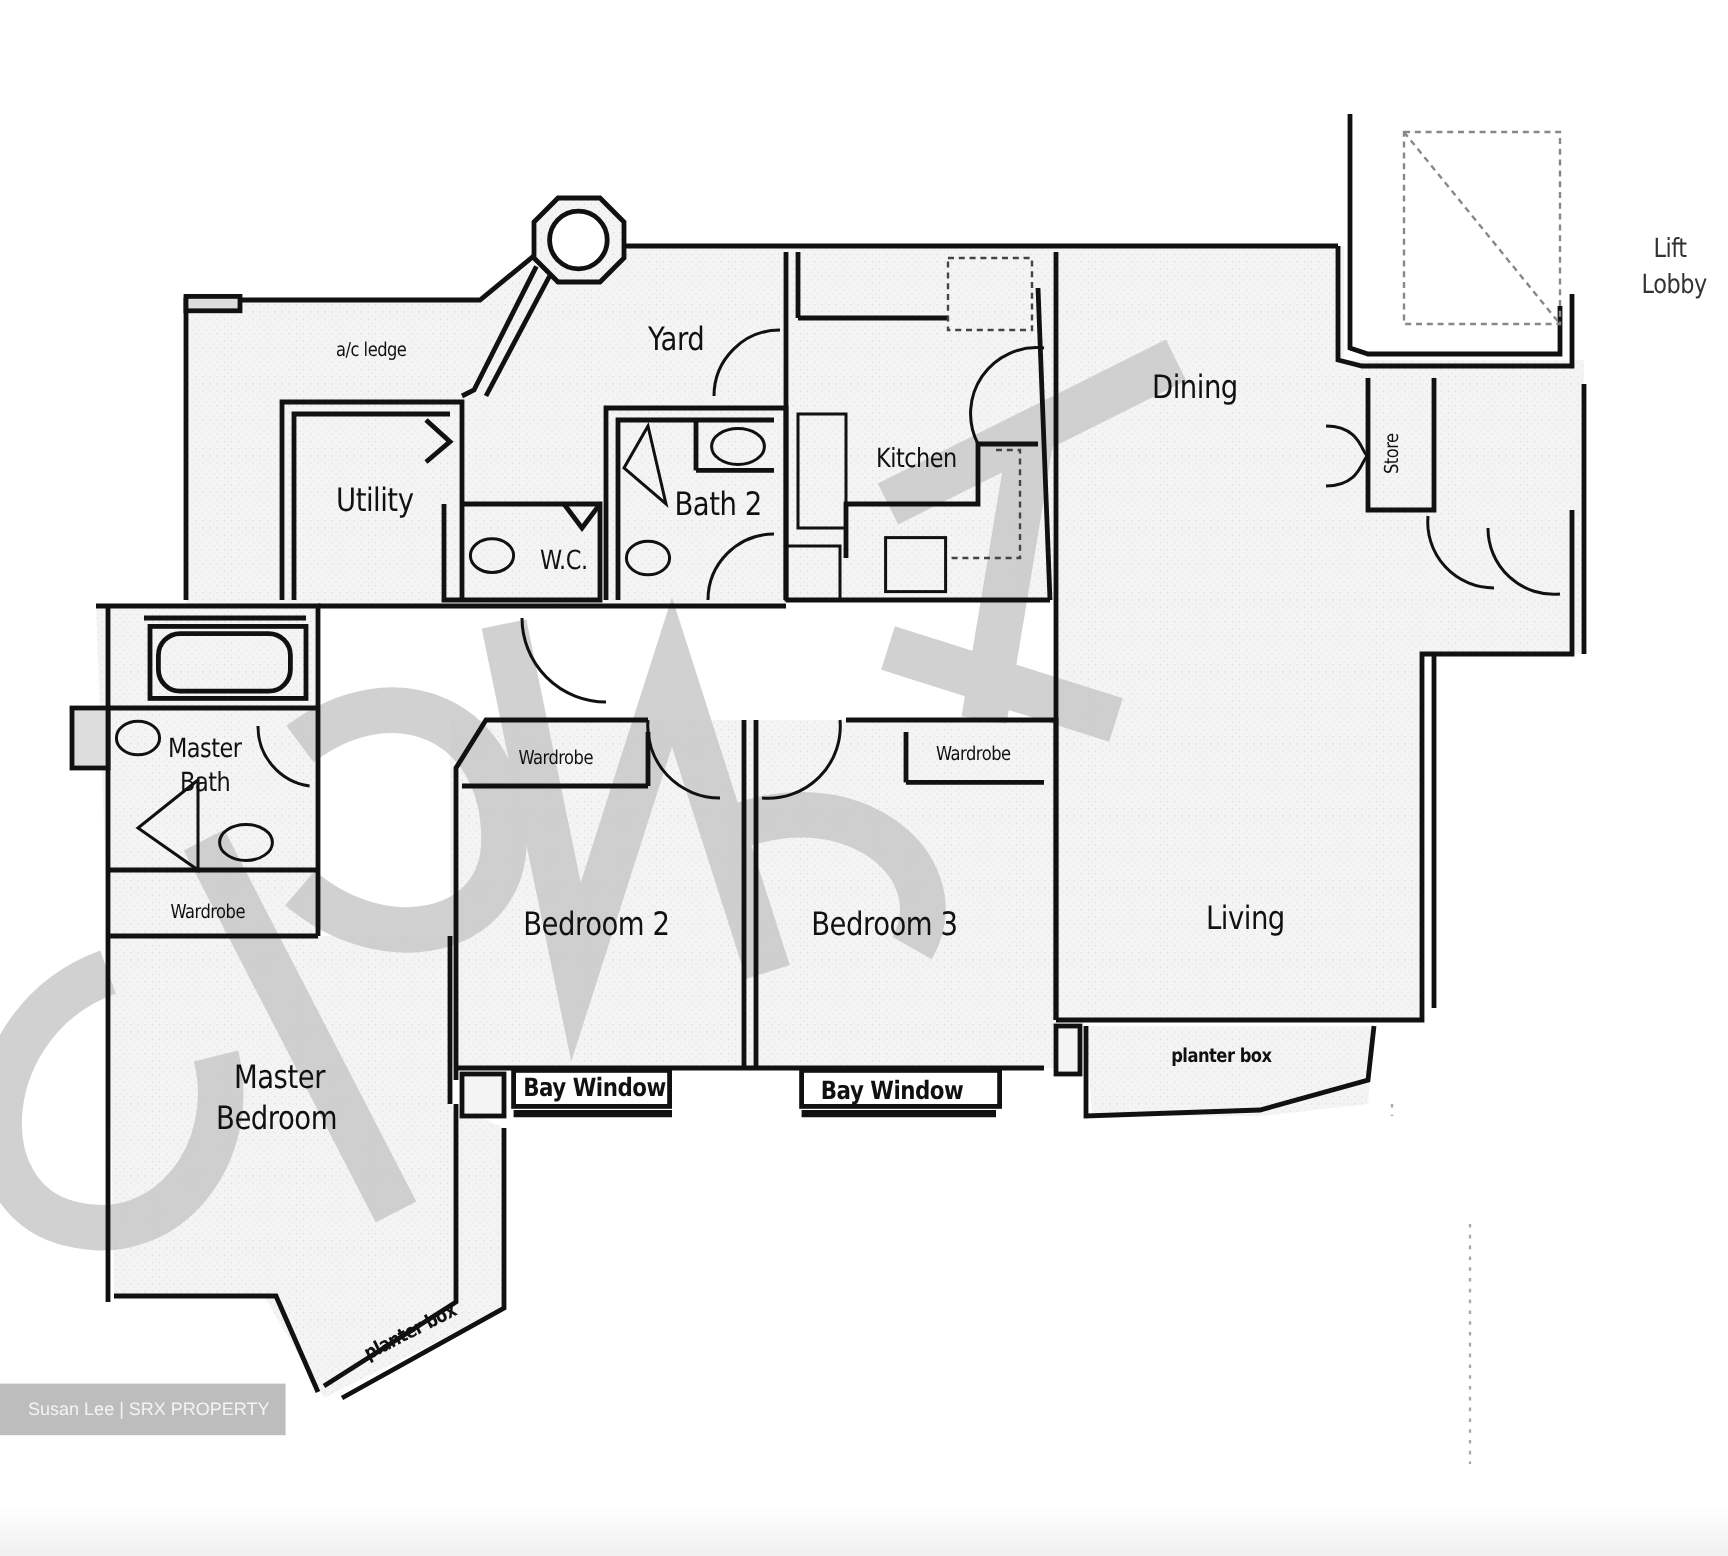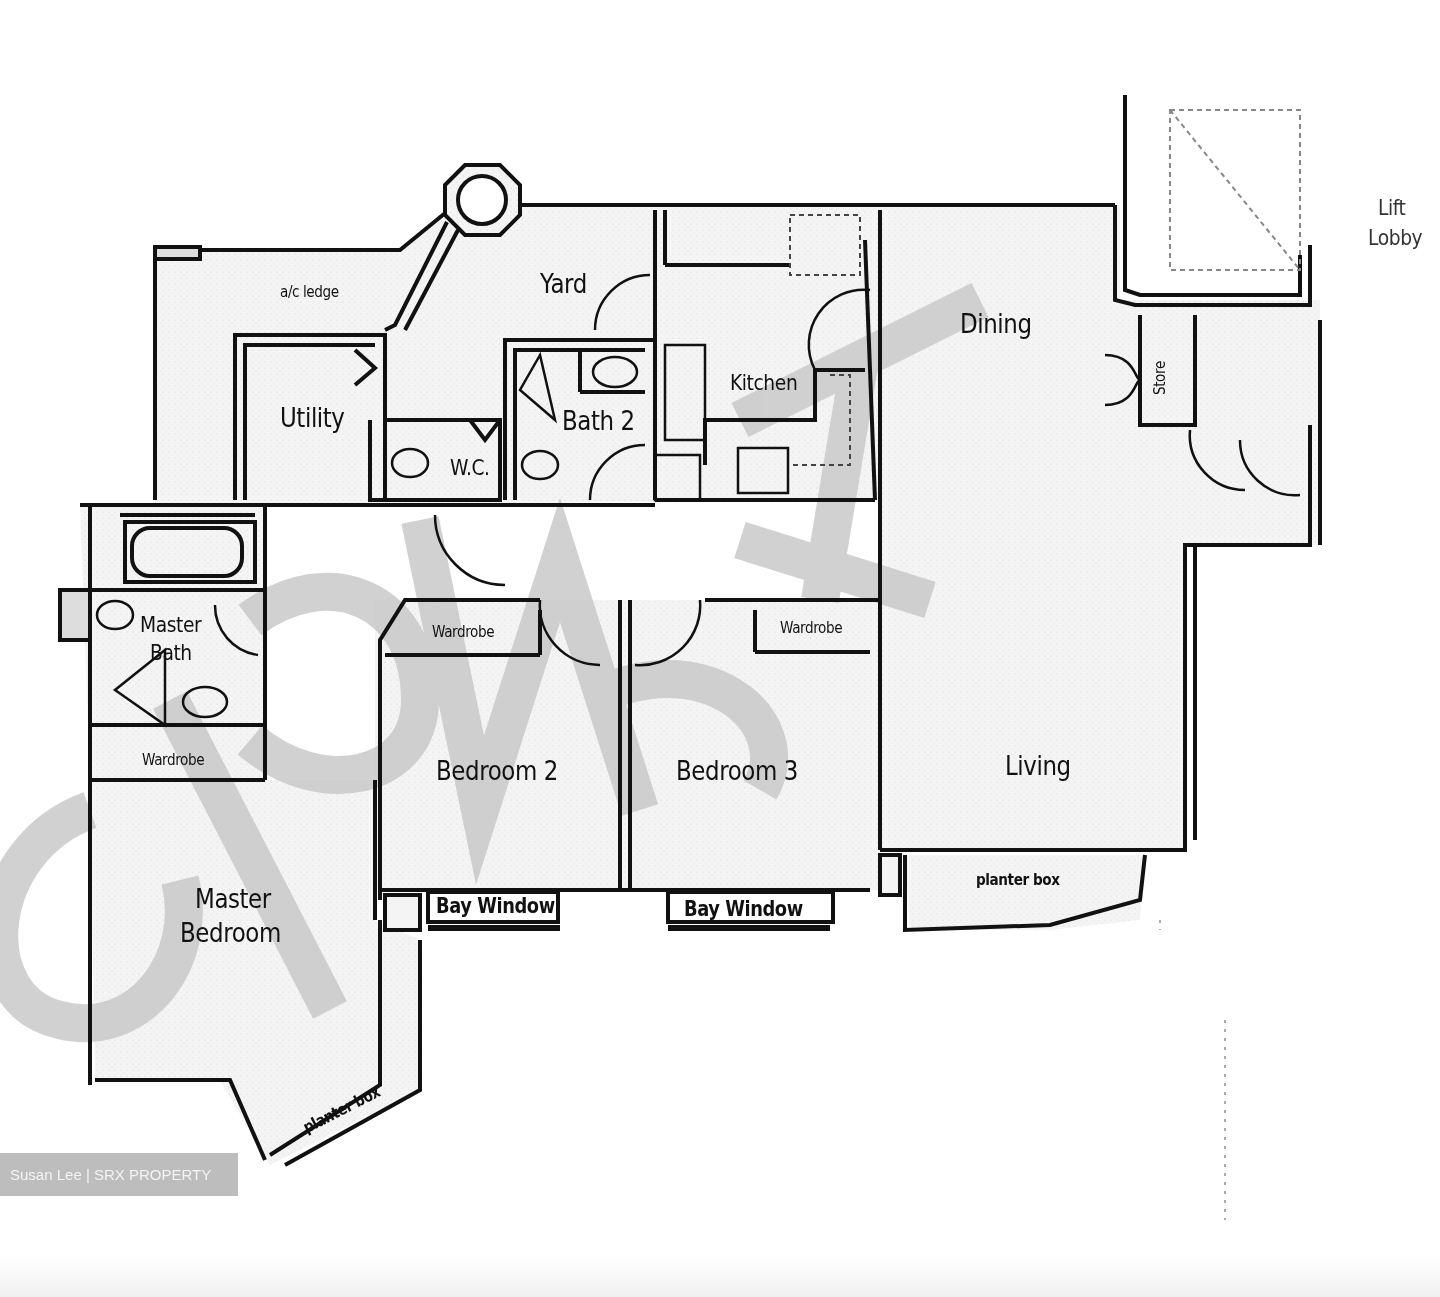--- a/index.html
+++ b/index.html
@@ -3,21 +3,21 @@
 <meta charset="utf-8">
 <style>
   html, body { margin:0; padding:0; background:#ffffff; }
   body { width:1440px; height:1297px; position:relative; overflow:hidden; font-family:"Liberation Sans", sans-serif; }
   #plan { position:absolute; left:0; top:0; width:1440px; height:1297px; }
   .lbl { position:absolute; font-family:"DejaVu Sans", sans-serif; color:#111; white-space:nowrap; letter-spacing:-0.5px; }
   .lbl.lg { font-size:27px; transform:scaleX(0.85); transform-origin:left top; }
   .lbl.md { font-size:22px; transform:scaleX(0.85); transform-origin:left top; }
   .lbl.sm { font-size:16px; transform:scaleX(0.85); transform-origin:left top; }
   .lbl.bay { font-size:21px; font-weight:bold; transform:scaleX(0.85); transform-origin:left top; }
-  .watermark { position:absolute; left:0; top:1153px; width:238px; height:43px; background:#bdbdbd; color:#f4f4f4; font-size:15px; line-height:43px; padding-left:10px; box-sizing:border-box; font-family:"Liberation Sans", sans-serif; }
+  .watermark { position:absolute; left:0; top:1153px; width:238px; height:43px; background:#bdbdbd; color:#f4f4f4; font-size:15px; line-height:43px; padding-left:10px; box-sizing:border-box; font-family:"Liberation Sans", sans-serif;text-align:center; }
   .bottom-fade { position:absolute; left:0; top:1255px; width:1440px; height:42px; background:linear-gradient(#ffffff,#f0f0f0); }
 </style>
 </head>
 <body>
 
 <svg id="plan" viewBox="0 0 1440 1297" xmlns="http://www.w3.org/2000/svg">
   <defs>
     <pattern id="speck" width="6" height="6" patternUnits="userSpaceOnUse">
       <rect width="6" height="6" fill="#f4f4f4"></rect>
       <circle cx="1" cy="2" r="0.5" fill="#cfcfcf"></circle>

